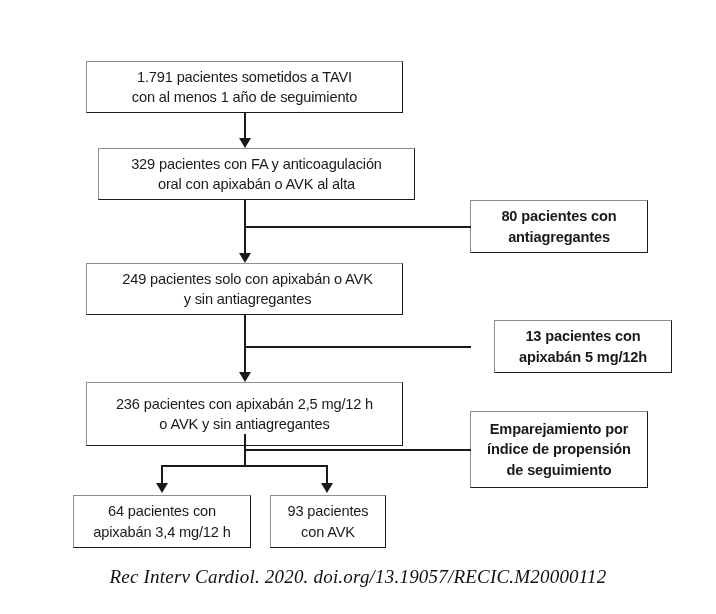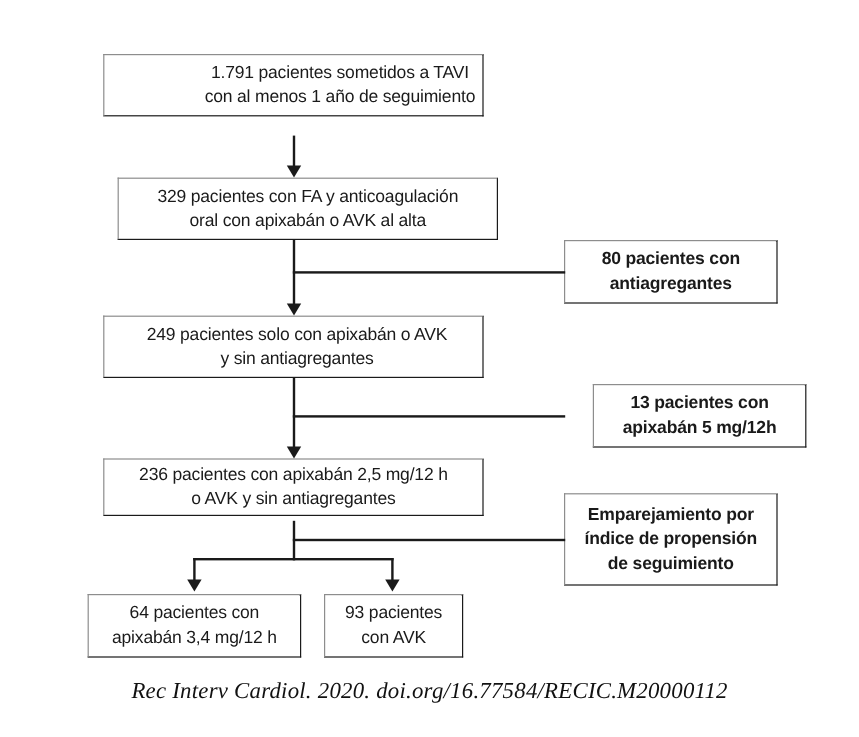--- a/index.html
+++ b/index.html
@@ -41,24 +41,24 @@
     padding: 0 6px;
   }
   .node .txt {
     display: block;
     white-space: pre-line;
   }
 
   
   .main-node { left: 86px; width: 317px; }
 
-  #node-1 { top: 45px;  height: 52px; justify-content: flex-end; }
+  #node-1 { top: 61px;  height: 52px; }
   #node-2 { top: 148px; height: 52px; margin-left: 12px; }
   #node-3 { top: 263px; height: 52px; padding-left: 12px; }
-  #node-4 { top: 382px; height: 48px; }
+  #node-4 { top: 382px; height: 64px; }
 
   
   .side-node { left: 470px; width: 178px; font-weight: bold; }
   #node-side-1 { top: 200px; height: 53px; }
   #node-side-2 { top: 320px; height: 53px; margin-left: 24px; }
   #node-side-3 { top: 411px; height: 77px; }
 
   
   #node-out-1 { left: 73px;  top: 495px; width: 178px; height: 53px; }
   #node-out-2 { left: 270px; top: 495px; width: 116px; height: 53px; }
@@ -159,15 +159,15 @@
 
   <div class="ln vline" style="left:244px; top:434px; height:33px;"></div>
   <div class="ln hline" style="left:244px; top:449px; width:227px;"></div>
 
   <div class="ln hline" style="left:161px; top:465px; width:167px;"></div>
   <div class="ln vline" style="left:161px; top:465px; height:20px;"></div>
   <div class="arrow-down" style="left:155.5px; top:483px;"></div>
   <div class="ln vline" style="left:326px; top:465px; height:20px;"></div>
   <div class="arrow-down" style="left:320.5px; top:483px;"></div>
 
-  <div id="footer">Rec Interv Cardiol. 2020. doi.org/16.77584/RECIC.M20000112</div>
+  <div id="footer">Rec Interv Cardiol. 2020. doi.org/13.19057/RECIC.M20000112</div>
 
 </div>
 
 </body></html>

